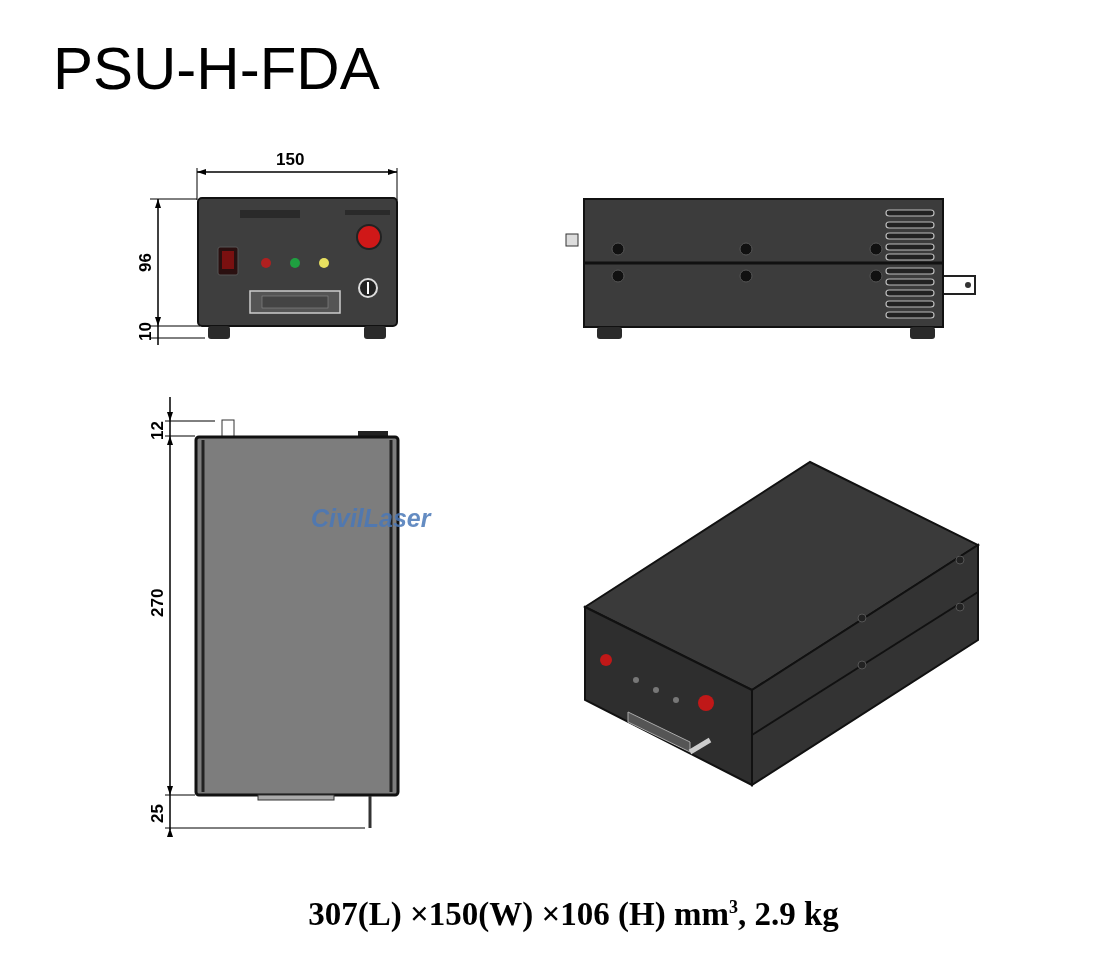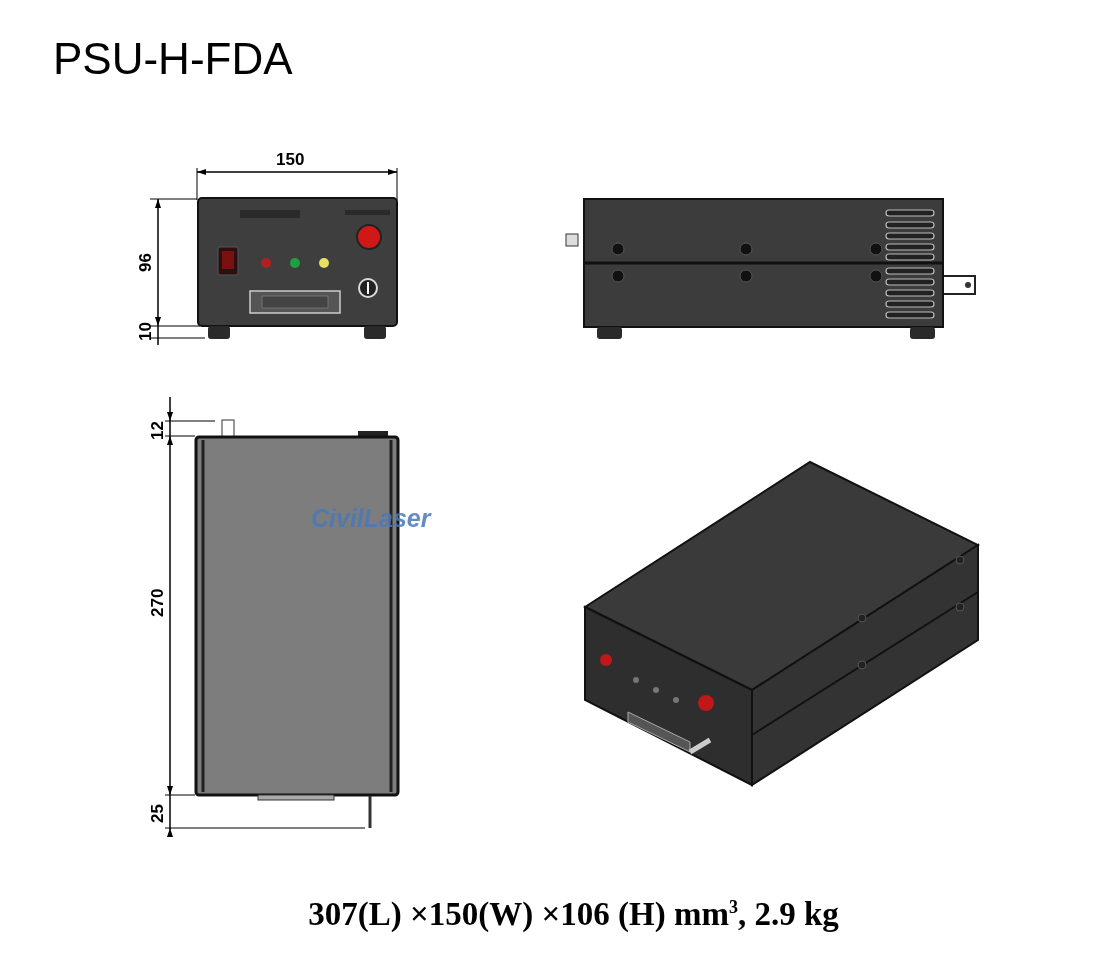--- a/index.html
+++ b/index.html
@@ -1,17 +1,17 @@
 <!DOCTYPE html>
 <html><head>
 <meta charset="utf-8">
 <style>
   html, body { margin:0; padding:0; background:#ffffff; }
   body { width:1105px; height:979px; position:relative; overflow:hidden; font-family:"Liberation Sans", sans-serif; }
-  .title { position:absolute; left:53px; top:34px; font-size:44px; color:#000; font-family:"Liberation Sans", sans-serif; }
+  .title { position:absolute; left:53px; top:34px; font-size:60px; color:#000; font-family:"Liberation Sans", sans-serif; }
   .caption { position:absolute; left:0; width:1105px; top:896px; text-align:center; font-family:"Liberation Serif", serif; font-weight:bold; font-size:33px; color:#000;padding-left:21px; }
   .caption sup { font-size:18px; }
   svg { position:absolute; left:0; top:0; }
   .dim { font-family:"Liberation Sans", sans-serif; font-weight:bold; font-size:17px; fill:#000; }
   .wm { font-family:"Liberation Sans", sans-serif; font-weight:bold; font-style:italic; font-size:25px; fill:#4a78b8; opacity:0.85; }
 </style>
 </head>
 <body>
 
 <div class="title">PSU-H-FDA</div>

